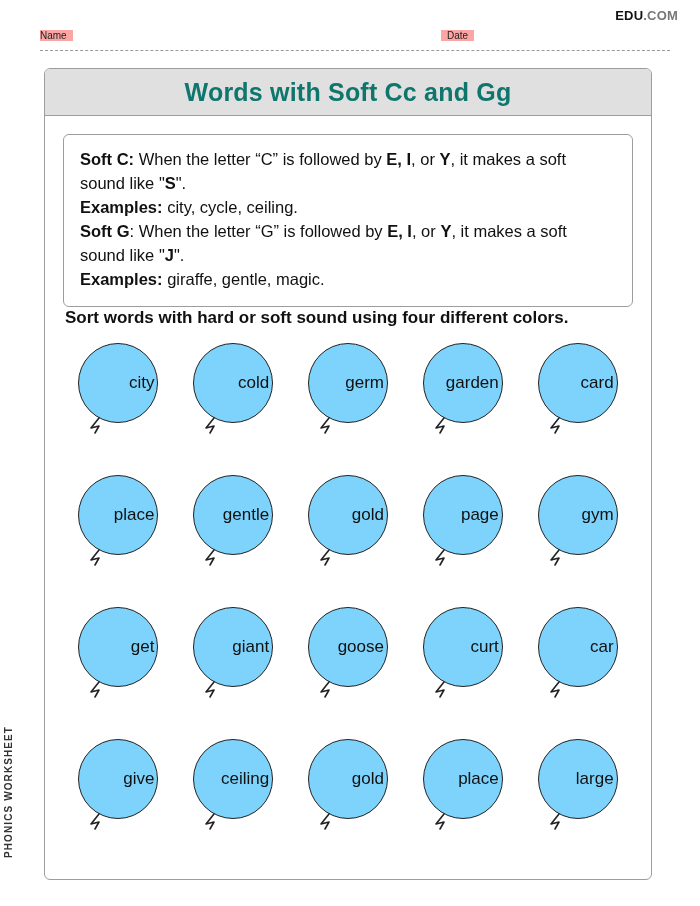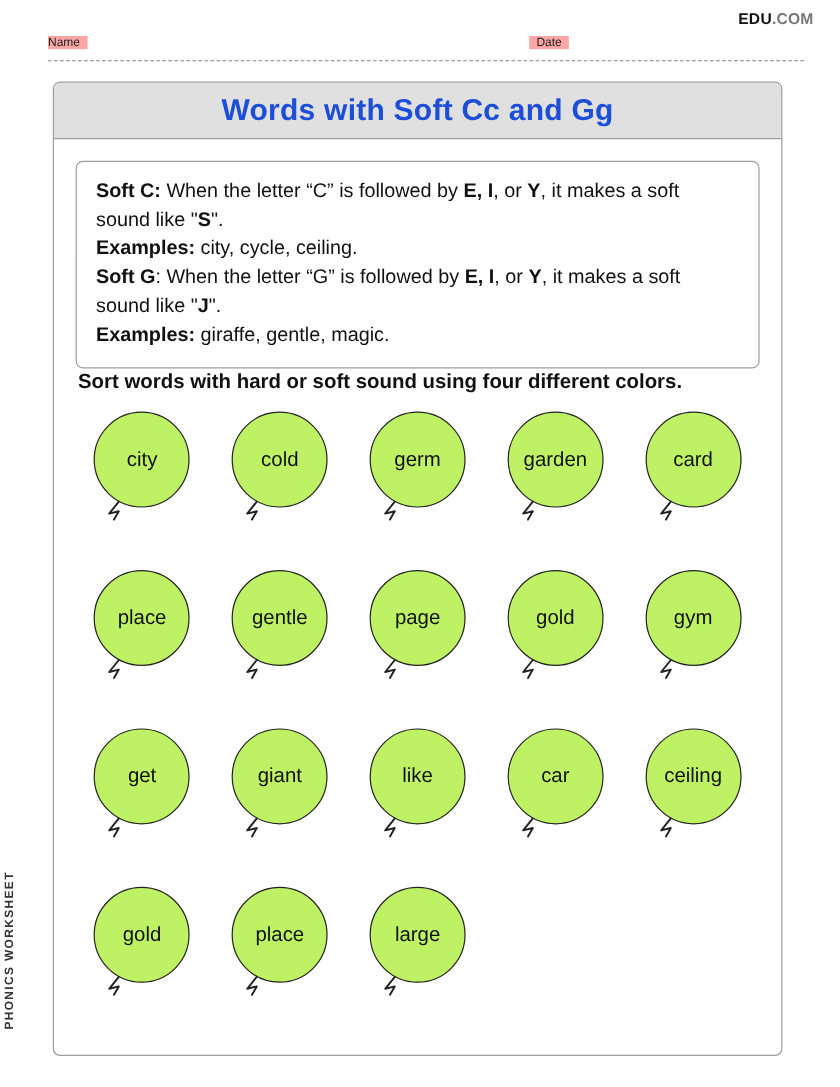--- a/index.html
+++ b/index.html
@@ -83,21 +83,21 @@
   }
   .sheet-title {
     height: 46px;
     background: #e0e0e0;
     border-bottom: 1px solid #9d9d9d;
     display: flex;
     align-items: center;
     justify-content: center;
     font-size: 25px;
     font-weight: bold;
-    color: #1d4ed8;
+    color: #0f766e;
     letter-spacing: 0.2px;
   }
 
   
   .rules {
     margin: 18px 18px 0 18px;
     border: 1px solid #9d9d9d;
     border-radius: 6px;
     padding: 13px 32px 14px 16px;
     box-sizing: border-box;
@@ -138,22 +138,22 @@
     height: 80px;
   }
   .balloon-circle {
     width: 80px;
     height: 80px;
     border: 1.6px solid #222;
     border-radius: 50%;
     box-sizing: border-box;
     display: flex;
     align-items: center;
-    justify-content: center;
-    background: #bef264;
+    justify-content: flex-end;
+    background: #7dd3fc;
   }
   .balloon-word {
     font-size: 17px;
     color: #111;
     text-align: center;
     padding: 0 3px;
     line-height: 1;
   }
   .balloon-knot {
     position: absolute;
@@ -258,110 +258,130 @@
             <span class="balloon-word">gentle</span>
           </div>
           <svg class="balloon-knot" viewBox="0 0 20 20">
             <path d="M12 1 L4 11 L12 9 L8 16" fill="none" stroke="#222" stroke-width="1.6" stroke-linejoin="round" stroke-linecap="round"></path>
           </svg>
         </div>
       </div>
       <div class="cell">
         <div class="balloon">
           <div class="balloon-circle">
+            <span class="balloon-word">gold</span>
+          </div>
+          <svg class="balloon-knot" viewBox="0 0 20 20">
+            <path d="M12 1 L4 11 L12 9 L8 16" fill="none" stroke="#222" stroke-width="1.6" stroke-linejoin="round" stroke-linecap="round"></path>
+          </svg>
+        </div>
+      </div>
+      <div class="cell">
+        <div class="balloon">
+          <div class="balloon-circle">
             <span class="balloon-word">page</span>
           </div>
           <svg class="balloon-knot" viewBox="0 0 20 20">
             <path d="M12 1 L4 11 L12 9 L8 16" fill="none" stroke="#222" stroke-width="1.6" stroke-linejoin="round" stroke-linecap="round"></path>
           </svg>
         </div>
       </div>
       <div class="cell">
         <div class="balloon">
           <div class="balloon-circle">
+            <span class="balloon-word">gym</span>
+          </div>
+          <svg class="balloon-knot" viewBox="0 0 20 20">
+            <path d="M12 1 L4 11 L12 9 L8 16" fill="none" stroke="#222" stroke-width="1.6" stroke-linejoin="round" stroke-linecap="round"></path>
+          </svg>
+        </div>
+      </div>
+      <div class="cell">
+        <div class="balloon">
+          <div class="balloon-circle">
+            <span class="balloon-word">get</span>
+          </div>
+          <svg class="balloon-knot" viewBox="0 0 20 20">
+            <path d="M12 1 L4 11 L12 9 L8 16" fill="none" stroke="#222" stroke-width="1.6" stroke-linejoin="round" stroke-linecap="round"></path>
+          </svg>
+        </div>
+      </div>
+      <div class="cell">
+        <div class="balloon">
+          <div class="balloon-circle">
+            <span class="balloon-word">giant</span>
+          </div>
+          <svg class="balloon-knot" viewBox="0 0 20 20">
+            <path d="M12 1 L4 11 L12 9 L8 16" fill="none" stroke="#222" stroke-width="1.6" stroke-linejoin="round" stroke-linecap="round"></path>
+          </svg>
+        </div>
+      </div>
+      <div class="cell">
+        <div class="balloon">
+          <div class="balloon-circle">
+            <span class="balloon-word">goose</span>
+          </div>
+          <svg class="balloon-knot" viewBox="0 0 20 20">
+            <path d="M12 1 L4 11 L12 9 L8 16" fill="none" stroke="#222" stroke-width="1.6" stroke-linejoin="round" stroke-linecap="round"></path>
+          </svg>
+        </div>
+      </div>
+      <div class="cell">
+        <div class="balloon">
+          <div class="balloon-circle">
+            <span class="balloon-word">curt</span>
+          </div>
+          <svg class="balloon-knot" viewBox="0 0 20 20">
+            <path d="M12 1 L4 11 L12 9 L8 16" fill="none" stroke="#222" stroke-width="1.6" stroke-linejoin="round" stroke-linecap="round"></path>
+          </svg>
+        </div>
+      </div>
+      <div class="cell">
+        <div class="balloon">
+          <div class="balloon-circle">
+            <span class="balloon-word">car</span>
+          </div>
+          <svg class="balloon-knot" viewBox="0 0 20 20">
+            <path d="M12 1 L4 11 L12 9 L8 16" fill="none" stroke="#222" stroke-width="1.6" stroke-linejoin="round" stroke-linecap="round"></path>
+          </svg>
+        </div>
+      </div>
+      <div class="cell">
+        <div class="balloon">
+          <div class="balloon-circle">
+            <span class="balloon-word">give</span>
+          </div>
+          <svg class="balloon-knot" viewBox="0 0 20 20">
+            <path d="M12 1 L4 11 L12 9 L8 16" fill="none" stroke="#222" stroke-width="1.6" stroke-linejoin="round" stroke-linecap="round"></path>
+          </svg>
+        </div>
+      </div>
+      <div class="cell">
+        <div class="balloon">
+          <div class="balloon-circle">
+            <span class="balloon-word">ceiling</span>
+          </div>
+          <svg class="balloon-knot" viewBox="0 0 20 20">
+            <path d="M12 1 L4 11 L12 9 L8 16" fill="none" stroke="#222" stroke-width="1.6" stroke-linejoin="round" stroke-linecap="round"></path>
+          </svg>
+        </div>
+      </div>
+      <div class="cell">
+        <div class="balloon">
+          <div class="balloon-circle">
             <span class="balloon-word">gold</span>
           </div>
           <svg class="balloon-knot" viewBox="0 0 20 20">
             <path d="M12 1 L4 11 L12 9 L8 16" fill="none" stroke="#222" stroke-width="1.6" stroke-linejoin="round" stroke-linecap="round"></path>
           </svg>
         </div>
       </div>
       <div class="cell">
         <div class="balloon">
           <div class="balloon-circle">
-            <span class="balloon-word">gym</span>
-          </div>
-          <svg class="balloon-knot" viewBox="0 0 20 20">
-            <path d="M12 1 L4 11 L12 9 L8 16" fill="none" stroke="#222" stroke-width="1.6" stroke-linejoin="round" stroke-linecap="round"></path>
-          </svg>
-        </div>
-      </div>
-      <div class="cell">
-        <div class="balloon">
-          <div class="balloon-circle">
-            <span class="balloon-word">get</span>
-          </div>
-          <svg class="balloon-knot" viewBox="0 0 20 20">
-            <path d="M12 1 L4 11 L12 9 L8 16" fill="none" stroke="#222" stroke-width="1.6" stroke-linejoin="round" stroke-linecap="round"></path>
-          </svg>
-        </div>
-      </div>
-      <div class="cell">
-        <div class="balloon">
-          <div class="balloon-circle">
-            <span class="balloon-word">giant</span>
-          </div>
-          <svg class="balloon-knot" viewBox="0 0 20 20">
-            <path d="M12 1 L4 11 L12 9 L8 16" fill="none" stroke="#222" stroke-width="1.6" stroke-linejoin="round" stroke-linecap="round"></path>
-          </svg>
-        </div>
-      </div>
-      <div class="cell">
-        <div class="balloon">
-          <div class="balloon-circle">
-            <span class="balloon-word">like</span>
-          </div>
-          <svg class="balloon-knot" viewBox="0 0 20 20">
-            <path d="M12 1 L4 11 L12 9 L8 16" fill="none" stroke="#222" stroke-width="1.6" stroke-linejoin="round" stroke-linecap="round"></path>
-          </svg>
-        </div>
-      </div>
-      <div class="cell">
-        <div class="balloon">
-          <div class="balloon-circle">
-            <span class="balloon-word">car</span>
-          </div>
-          <svg class="balloon-knot" viewBox="0 0 20 20">
-            <path d="M12 1 L4 11 L12 9 L8 16" fill="none" stroke="#222" stroke-width="1.6" stroke-linejoin="round" stroke-linecap="round"></path>
-          </svg>
-        </div>
-      </div>
-      <div class="cell">
-        <div class="balloon">
-          <div class="balloon-circle">
-            <span class="balloon-word">ceiling</span>
-          </div>
-          <svg class="balloon-knot" viewBox="0 0 20 20">
-            <path d="M12 1 L4 11 L12 9 L8 16" fill="none" stroke="#222" stroke-width="1.6" stroke-linejoin="round" stroke-linecap="round"></path>
-          </svg>
-        </div>
-      </div>
-      <div class="cell">
-        <div class="balloon">
-          <div class="balloon-circle">
-            <span class="balloon-word">gold</span>
-          </div>
-          <svg class="balloon-knot" viewBox="0 0 20 20">
-            <path d="M12 1 L4 11 L12 9 L8 16" fill="none" stroke="#222" stroke-width="1.6" stroke-linejoin="round" stroke-linecap="round"></path>
-          </svg>
-        </div>
-      </div>
-      <div class="cell">
-        <div class="balloon">
-          <div class="balloon-circle">
             <span class="balloon-word">place</span>
           </div>
           <svg class="balloon-knot" viewBox="0 0 20 20">
             <path d="M12 1 L4 11 L12 9 L8 16" fill="none" stroke="#222" stroke-width="1.6" stroke-linejoin="round" stroke-linecap="round"></path>
           </svg>
         </div>
       </div>
       <div class="cell">
         <div class="balloon">
           <div class="balloon-circle">

